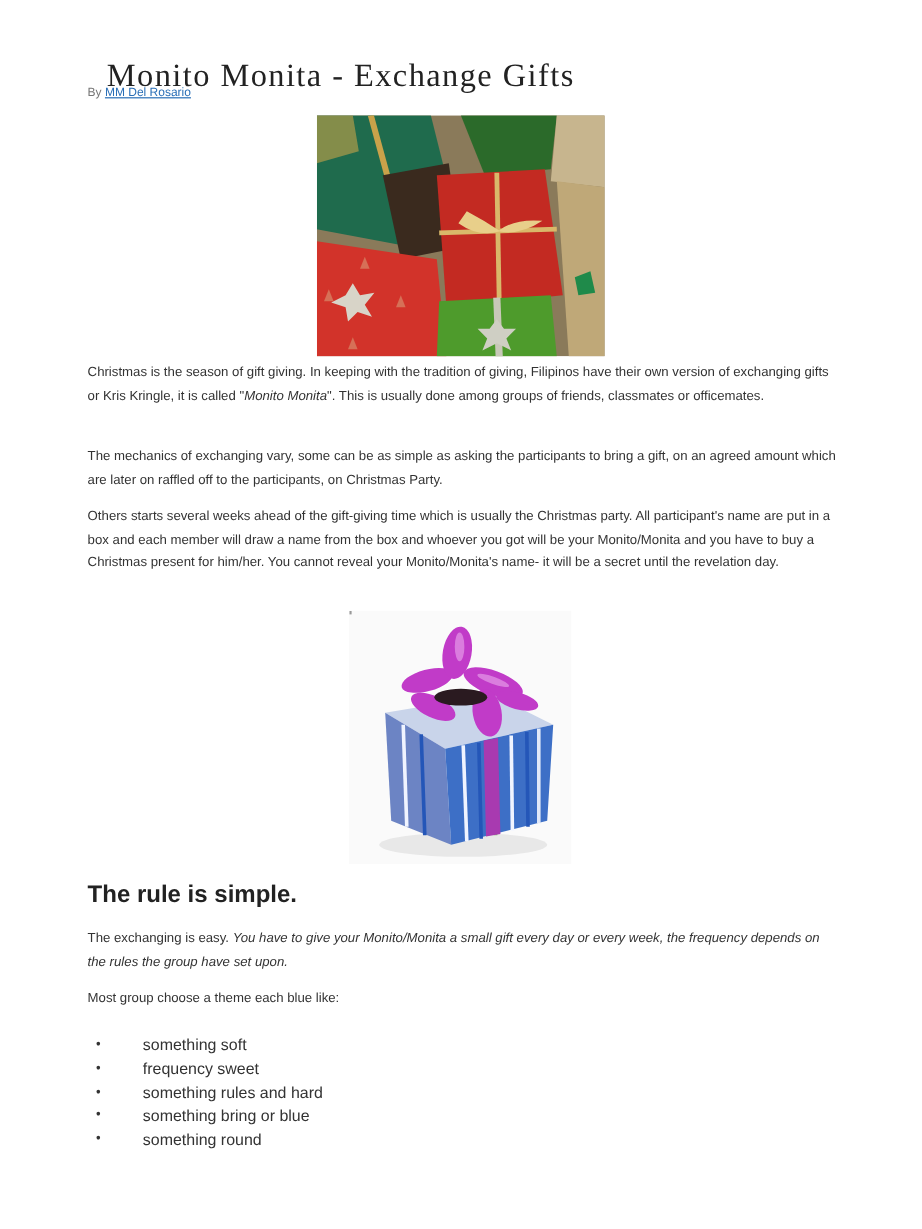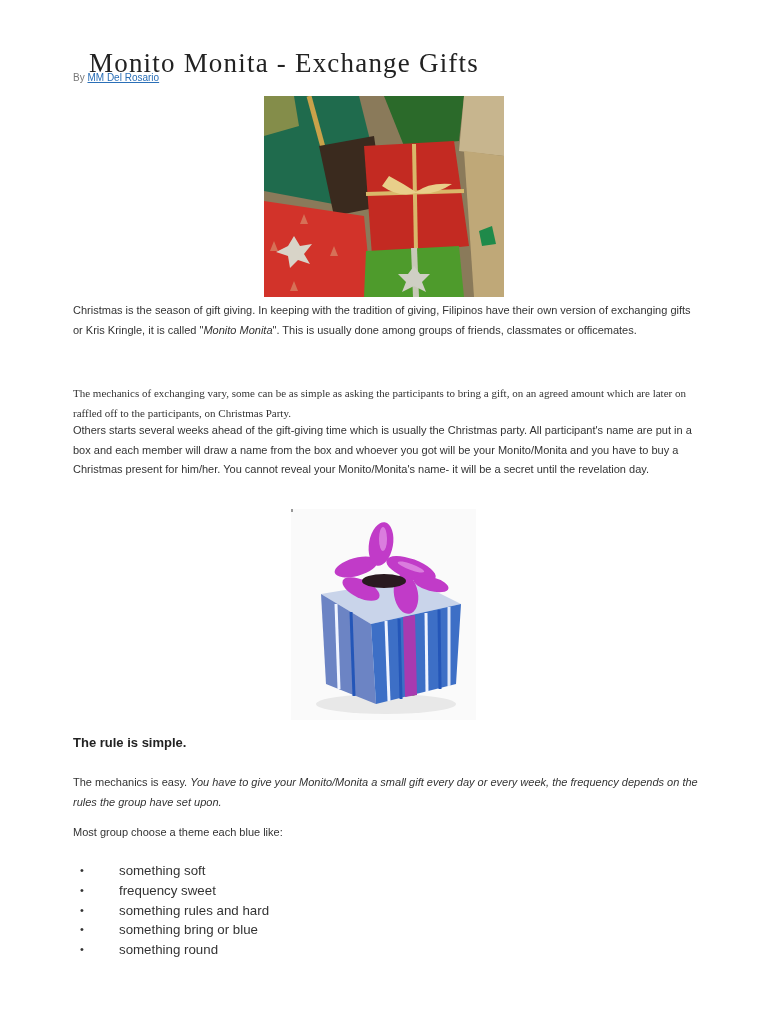--- a/index.html
+++ b/index.html
@@ -3,21 +3,21 @@
 <meta charset="utf-8">
 <style>
   html, body { margin:0; padding:0; background:#ffffff; }
   body { width:768px; height:1024px; position:relative; overflow:hidden; font-family:"Liberation Sans", sans-serif; color:#333333; }
   .title { position:absolute; left:73px; top:32px; font-family:"Liberation Serif", serif; font-size:27px; letter-spacing:1.2px; color:#222222; font-weight:normal; margin:16px; white-space:nowrap; }
   .byline { position:absolute; left:73px; top:72px; font-size:10px; color:#777777; }
   .byline a { color:#2a6fb7; text-decoration:underline; }
   .img1 { position:absolute; left:264px; top:96px; width:240px; height:201px; overflow:hidden; }
   .img2 { position:absolute; left:291px; top:509px; width:185px; height:211px; overflow:hidden; background:#fbfbfb; }
   .para { position:absolute; left:73px; width:625px; font-size:11px; line-height:19.7px; color:#333333; margin:0; }
-  .h2 { position:absolute; left:73px; top:735px; font-size:13px; font-weight:bold; color:#222222; margin:0; }
+  .h2 { position:absolute; left:73px; top:735px; font-size:20px; font-weight:bold; color:#222222; margin:0; }
   ul.themes { position:absolute; left:73px; top:861px; margin:0; padding:0; list-style:none; font-size:13.3px; line-height:19.8px; color:#333333; }
   ul.themes li { position:relative; padding-left:46px; }
   ul.themes li .bullet { position:absolute; left:7px; top:0; font-size:11px; }
 </style>
 </head>
 <body>
 
 <h1 class="title">Monito Monita - Exchange Gifts</h1>
 
 <div class="byline">
@@ -58,21 +58,21 @@
     <polygon points="102,155 195,150 200,201 100,201" fill="#4e9b2c"></polygon>
     <line x1="150" y1="152" x2="152" y2="201" stroke="#c8c8b8" stroke-width="6"></line>
     <polygon points="150,170 156,178 166,178 158,186 162,196 150,190 138,196 142,186 134,178 144,178" fill="#cfcfc4"></polygon>
 
     <polygon points="215,135 228,130 232,148 218,150" fill="#1f8a4a"></polygon>
   </svg>
 </div>
 
 <p class="para" style="top:301px;"><span>Christmas is the season of gift giving. In keeping with the tradition of giving, Filipinos have their own version of exchanging gifts or Kris Kringle, it is called "</span><em>Monito Monita</em><span>". This is usually done among groups of friends, classmates or officemates.</span></p>
 
-<p class="para" style="top:384px;font-family:Liberation Serif, serif;">The mechanics of exchanging vary, some can be as simple as asking the participants to bring a gift, on an agreed amount which are later on raffled off to the participants, on Christmas Party.</p>
+<p class="para" style="top:371px;">The mechanics of exchanging vary, some can be as simple as asking the participants to bring a gift, on an agreed amount which are later on raffled off to the participants, on Christmas Party.</p>
 
 <p class="para" style="top:421px;">Others starts several weeks ahead of the gift-giving time which is usually the Christmas party. All participant's name are put in a box and each member will draw a name from the box and whoever you got will be your Monito/Monita and you have to buy a Christmas present for him/her. You cannot reveal your Monito/Monita's name- it will be a secret until the revelation day.</p>
 
 <div class="img2" title="Gift box with striped blue wrapping and purple ribbon bow">
   <svg width="185" height="211" viewBox="0 0 185 211" xmlns="http://www.w3.org/2000/svg">
     <rect width="185" height="211" fill="#fafafa"></rect>
     <ellipse cx="95" cy="195" rx="70" ry="10" fill="#e8e8e8"></ellipse>
 
     <polygon points="30,85 120,70 170,95 80,115" fill="#c9d4ea"></polygon>
 
@@ -104,21 +104,21 @@
       <ellipse cx="92" cy="30" rx="4" ry="12"></ellipse>
       <ellipse cx="120" cy="58" rx="14" ry="3" transform="rotate(20 120 58)"></ellipse>
     </g>
     <ellipse cx="93" cy="72" rx="22" ry="7" fill="#2a1a20"></ellipse>
     <rect x="0" y="0" width="2" height="3" fill="#999"></rect>
   </svg>
 </div>
 
 <h2 class="h2">The rule is simple.</h2>
 
-<p class="para" style="top:773px;"><span>The mechanics is easy. </span><em>You have to give your Monito/Monita a small gift every day or every week, the frequency depends on the rules the group have set upon.</em></p>
+<p class="para" style="top:773px;"><span>The exchanging is easy. </span><em>You have to give your Monito/Monita a small gift every day or every week, the frequency depends on the rules the group have set upon.</em></p>
 
 <p class="para" style="top:823px;">Most group choose a theme each blue like:</p>
 
 <ul class="themes">
   <li><span class="bullet">•</span><span>something soft</span></li>
   <li><span class="bullet">•</span><span>frequency sweet</span></li>
   <li><span class="bullet">•</span><span>something rules and hard</span></li>
   <li><span class="bullet">•</span><span>something bring or blue</span></li>
   <li><span class="bullet">•</span><span>something round</span></li>
 </ul>

